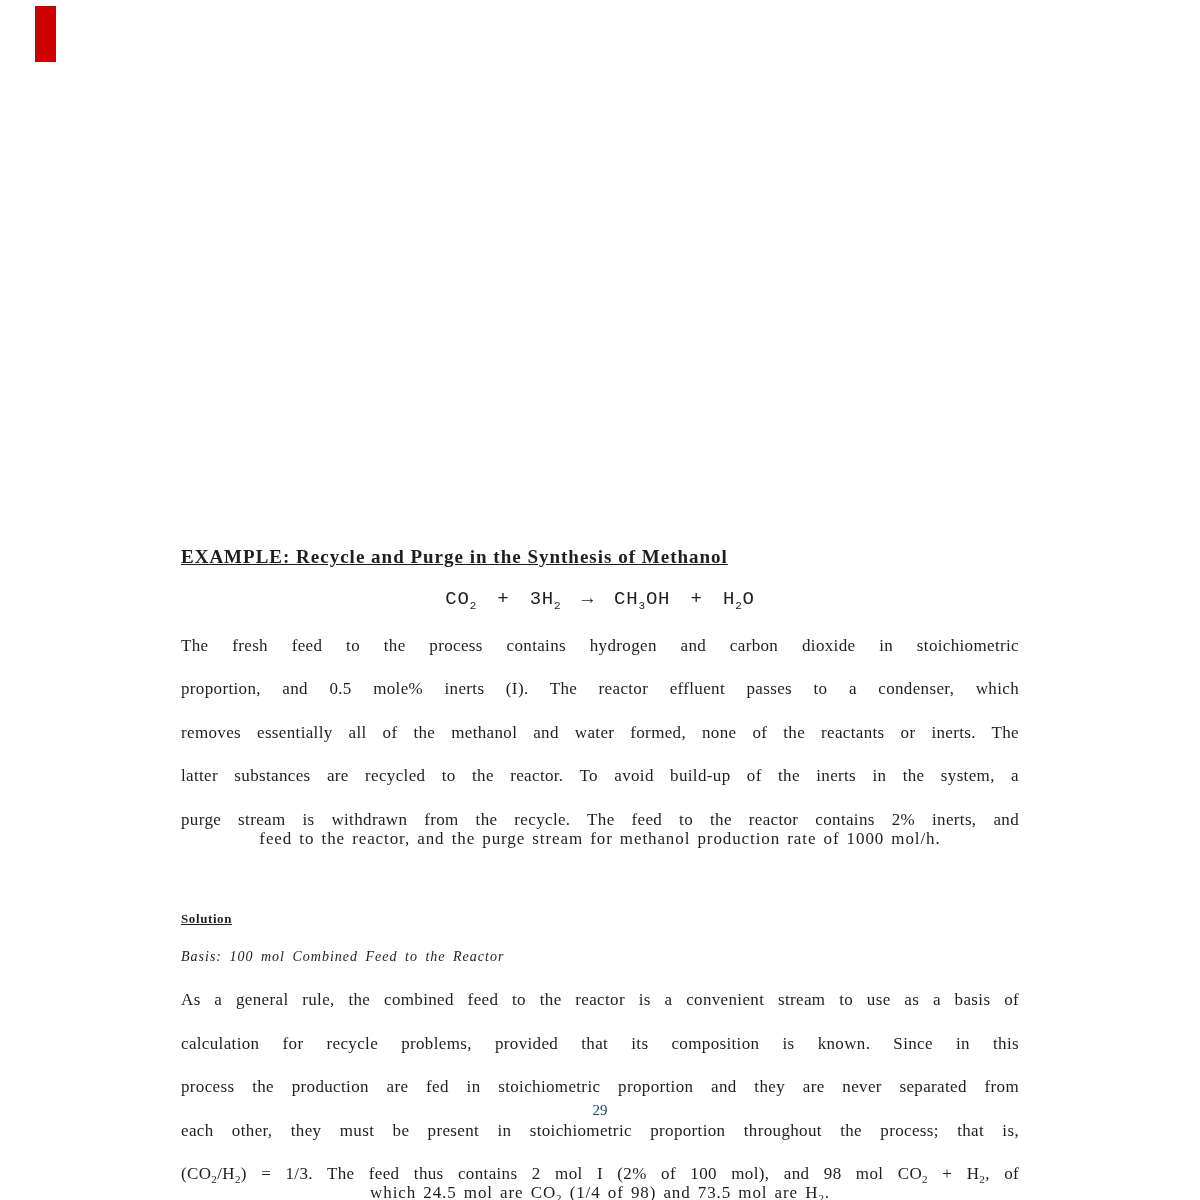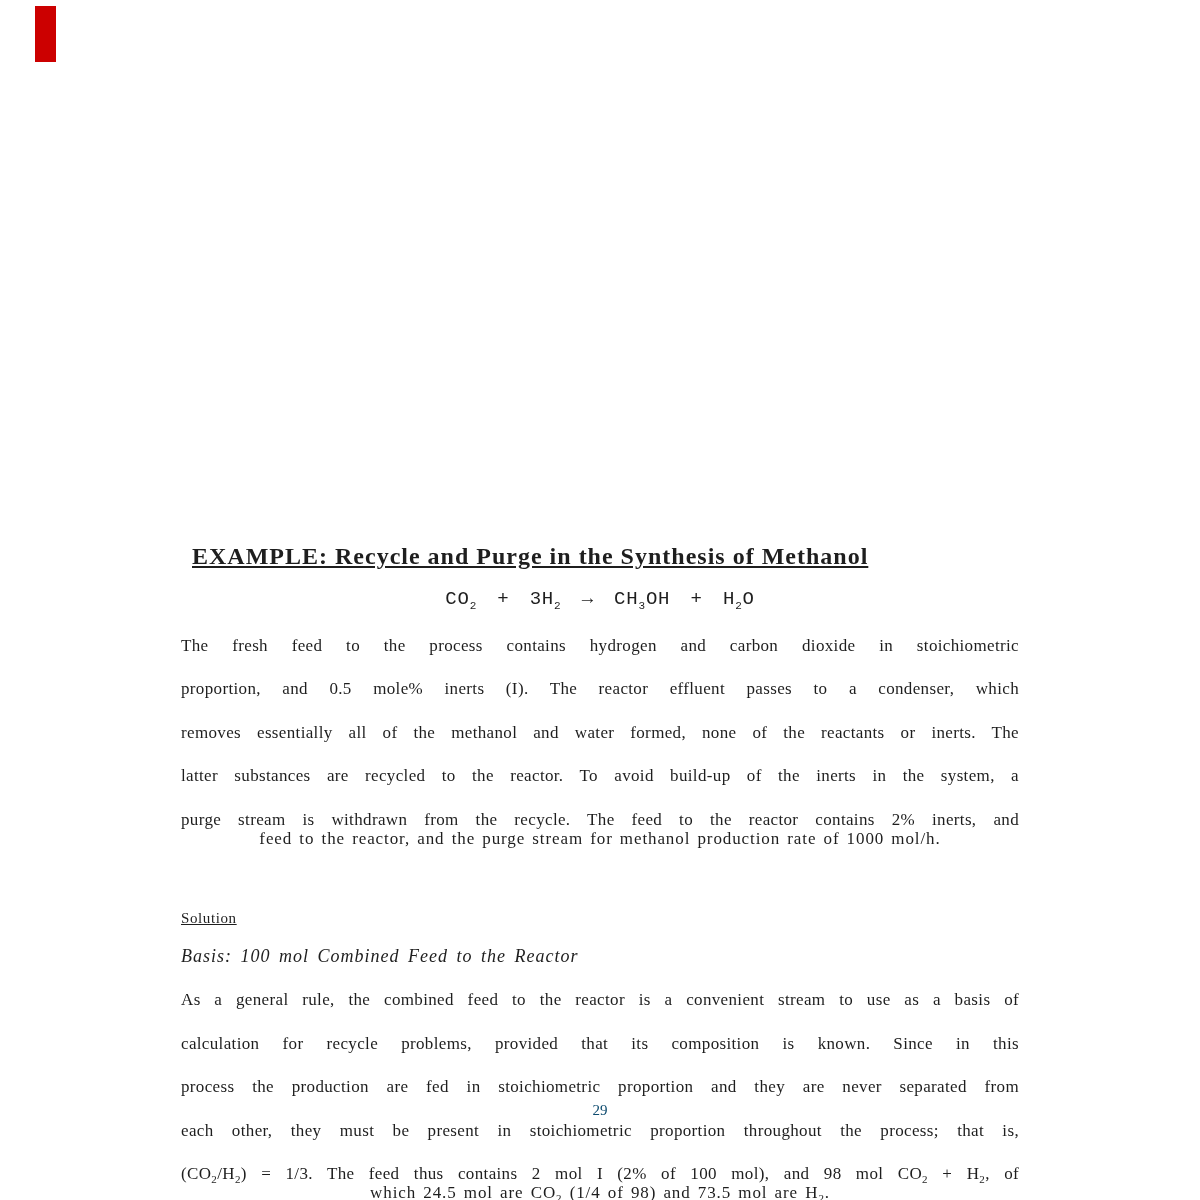--- a/index.html
+++ b/index.html
@@ -14,22 +14,22 @@
   .red-mark{
     position:absolute;
     left:35px;top:6px;width:21px;height:56px;
     background:#cc0000;
   }
   .content{
     position:absolute;
     left:181px;top:546px;width:838px;
   }
   .title{
-    margin:0 0 18px 11px;
-    font-size:24px;font-weight:bold;
+    margin:0 0 18px 0;
+    font-size:19px;font-weight:bold;
     letter-spacing:1px;
     line-height:21px;
     text-decoration:underline;
   }
   .intro{
     margin:0;
     font-size:17px;
     line-height:19px;
     letter-spacing:0.9px;
     word-spacing:2px;
@@ -54,29 +54,29 @@
     text-align-last:justify;
     margin-top:24px;
   }
   .pline{
     text-align:center;
     letter-spacing:0.9px;
     word-spacing:2px;
   }
   .subhead{
     margin:60px 0 18px 0;
-    font-size:15px;font-weight:normal;
+    font-size:13px;font-weight:bold;
     letter-spacing:0.6px;
     line-height:21px;
     text-decoration:underline;
   }
   .basis{
     margin:0 0 15px 0;
     font-style:italic;
-    font-size:18px;
+    font-size:14px;
     letter-spacing:1px;
     word-spacing:3px;
     line-height:19px;
   }
   sub{font-size:11px;line-height:0;}
   .page-number{
     position:absolute;
     left:0;top:1102px;width:1200px;
     text-align:center;
     font-size:15px;

